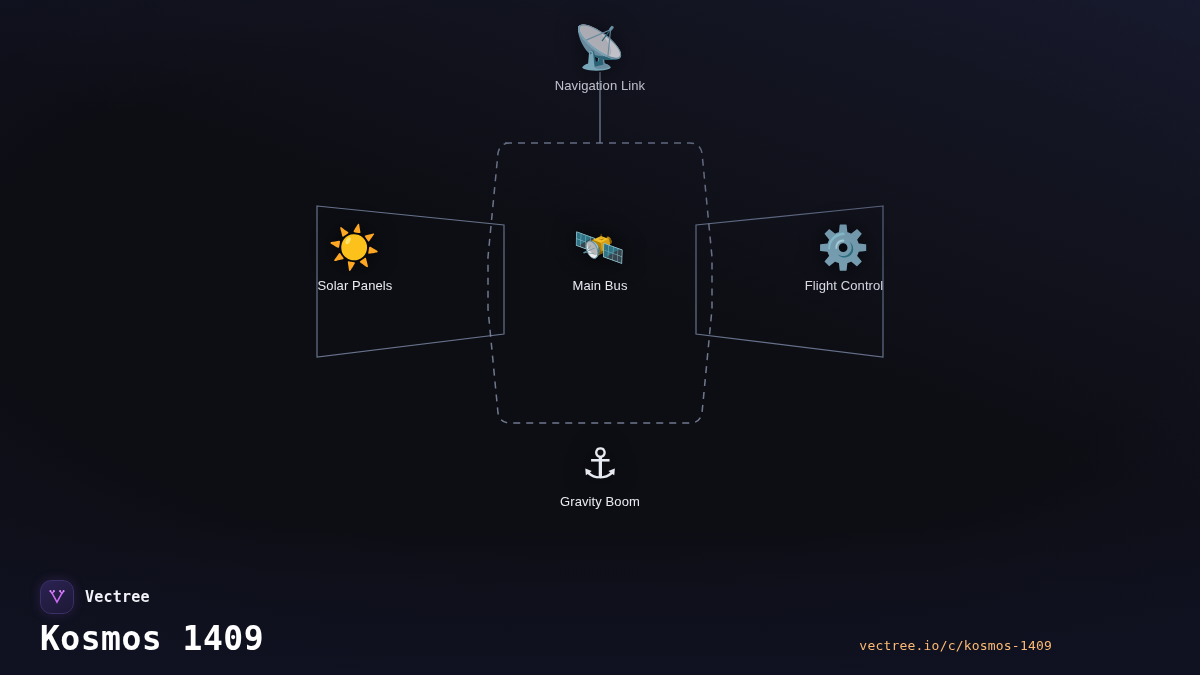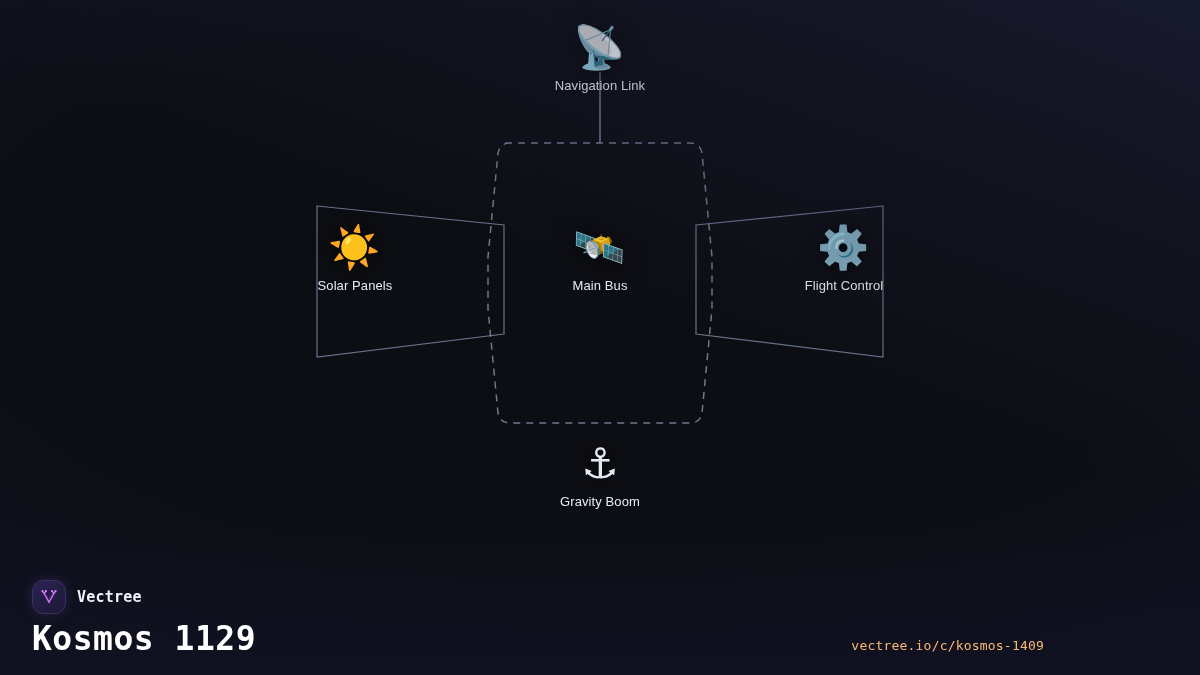--- a/index.html
+++ b/index.html
@@ -73,21 +73,21 @@
 
   .node-root   { left: 600px; top: 22px; }
   .node-left   { left: 355px; top: 222px; }
   .node-center { left: 600px; top: 222px; }
   .node-right  { left: 844px; top: 222px; }
   .node-bottom { left: 600px; top: 438px; }
 
   
   #footer {
     position: absolute;
-    left: 8px;
+    left: 16px;
     bottom: 0;
     width: 1060px;
     height: 112px;
     padding: 0 34px;
   }
   .brand-row {
     position: absolute;
     left: 24px;
     top: 17px;
     display: flex;
@@ -204,16 +204,16 @@
           <circle cx="3.4" cy="4.0" r="0.95"></circle>
           <circle cx="6.9" cy="4.0" r="0.95"></circle>
           <circle cx="13.1" cy="4.0" r="0.95"></circle>
           <circle cx="16.6" cy="4.0" r="0.95"></circle>
         </g>
       </svg>
     </span>
     <span class="brand-name">Vectree</span>
   </div>
 
-  <div id="page-title">Kosmos 1129</div>
+  <div id="page-title">Kosmos 1409</div>
 
   <div id="footer-url">vectree.io/c/kosmos-1409</div>
 </div>
 
 </body></html>

